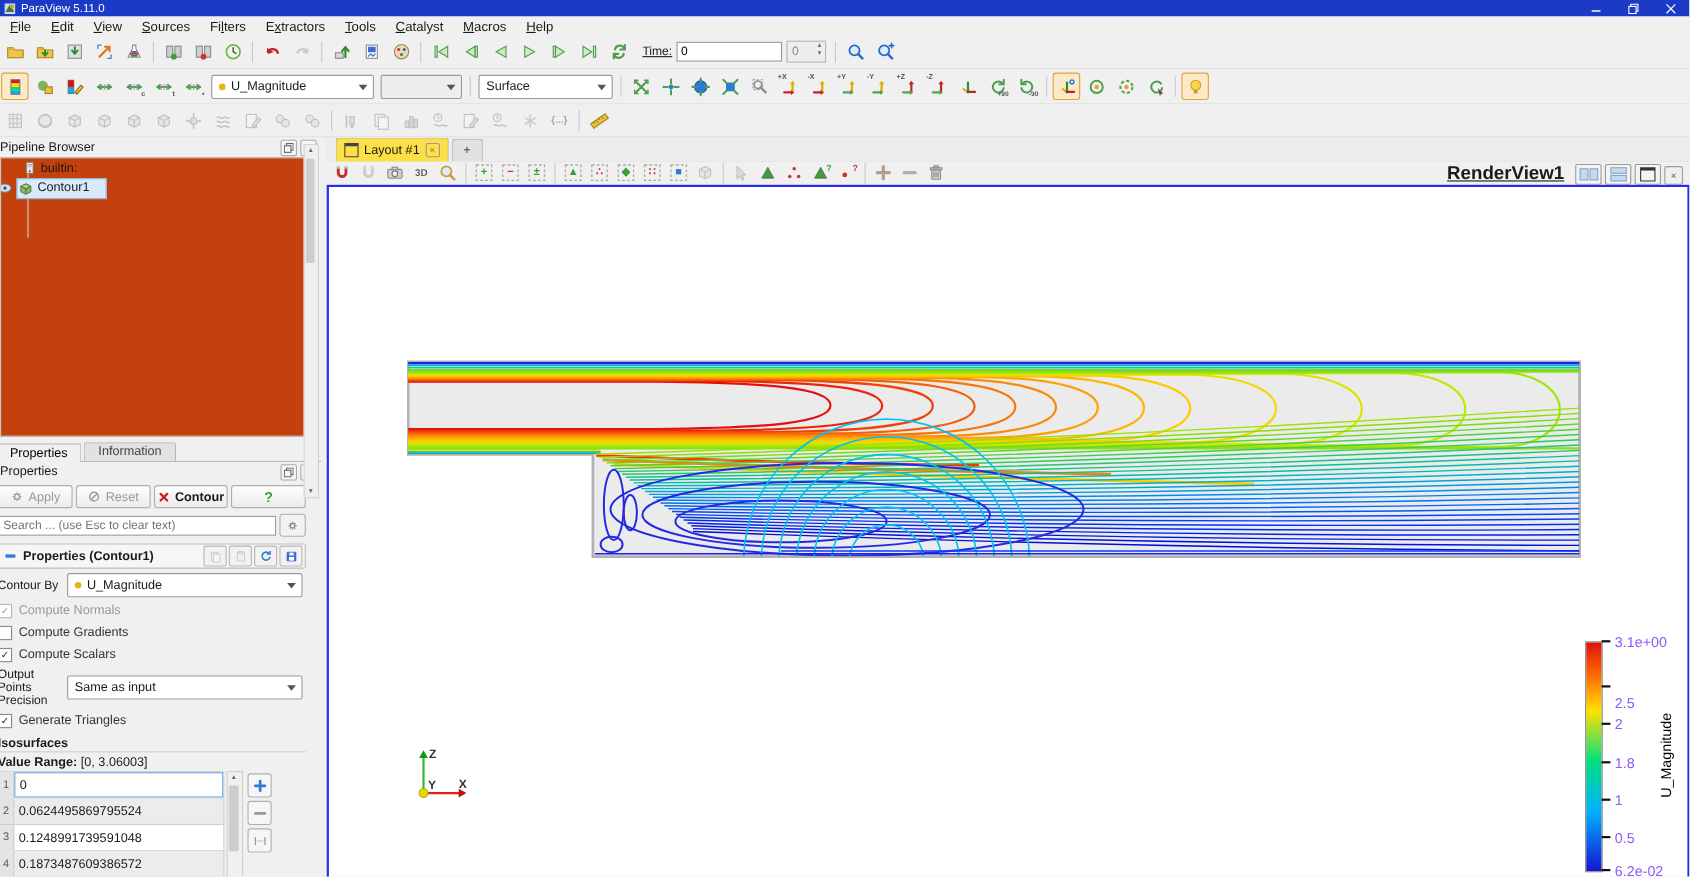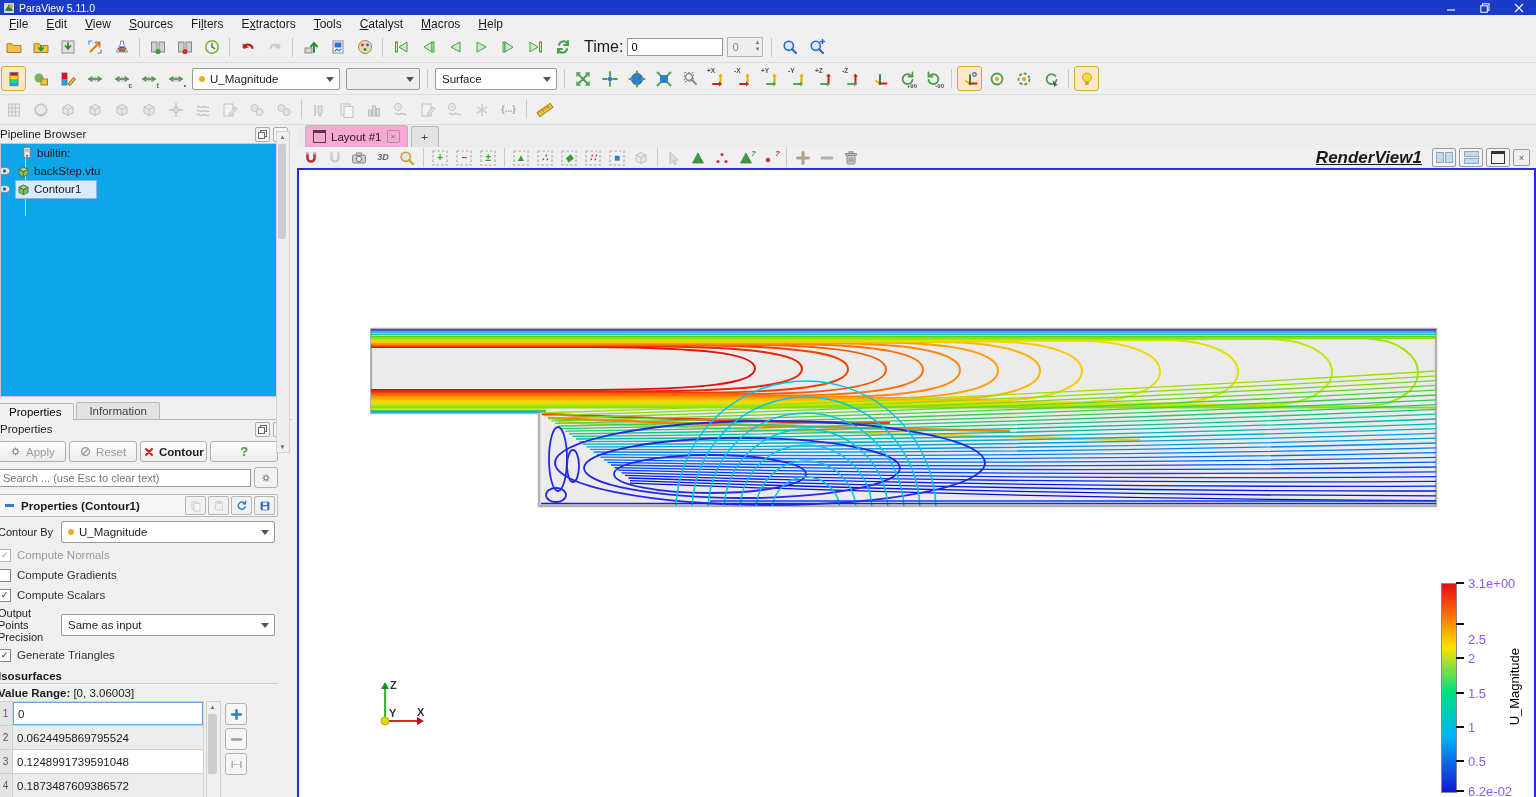--- a/index.html
+++ b/index.html
@@ -24,38 +24,38 @@
        position:relative;border:1px solid transparent;border-radius:3px;flex:0 0 auto;}
   .icn.on{background:#fde9c8;border-color:#e2a33c;}
   .icn.dim{opacity:.55;}
   .ov{position:absolute;font-weight:700;color:#555;line-height:1;pointer-events:none;}
   .ov.c10{font-size:10px;} .ov.c9{font-size:9px;color:#666;}
   .ov.tl{left:1px;top:1px;font-size:6.5px;}
   .ov.b{right:1px;bottom:1px;font-size:6px;}
   .ov.br{right:1px;bottom:1px;font-size:6.5px;}
   .ov.r{right:0;top:2px;font-size:8px;color:#777;}
   .sep{width:1px;height:19px;background:#c9c9c9;margin:0 4px;flex:0 0 auto;}
-  .tlabel{margin:0 4px 0 8px;font-size:16px;}
+  .tlabel{margin:0 4px 0 8px;font-size:11px;text-decoration:underline;}
   .tinput{width:88px;height:16px;border:1px solid #999;font-size:11px;padding:0 3px;font-family:"Liberation Sans",sans-serif;}
   .spin{width:30px;height:18px;border:1px solid #b5b5b5;background:#eee;color:#888;font-size:11px;
         display:inline-flex;align-items:center;margin-left:4px;position:relative;padding-left:4px;}
   .spin .arrows{position:absolute;right:2px;top:1px;font-size:6px;color:#777;line-height:1.1;}
   .dd{height:20px;border:1px solid #9a9a9a;background:#fff;border-radius:2px;display:inline-flex;
       align-items:center;padding:0 18px 0 6px;position:relative;margin:0 3px;font-size:11.5px;}
   .dd .car{position:absolute;right:5px;top:8px;width:0;height:0;border-left:4px solid transparent;
            border-right:4px solid transparent;border-top:5px solid #555;}
   .dd.disabled{background:#eee;color:#999;}
   .dd .dot{width:6px;height:6px;border-radius:50%;background:#e8b31a;margin-right:5px;}
   
   .leftcol{position:absolute;left:-4px;top:125px;width:296px;height:672px;background:#f0f0f0;}
   .dockhead{height:17px;display:flex;align-items:center;font-size:11.5px;padding-left:4px;background:#f0f0f0;position:relative;}
   .dockbtns{position:absolute;right:4px;top:2px;display:flex;gap:3px;}
   .dockbtn{width:13px;height:13px;border:1px solid #aaa;background:#f6f6f6;display:flex;align-items:center;justify-content:center;
            font-size:9px;color:#555;border-radius:2px;}
-  .pipelinebody{background:#0ea5e9;border:1px solid #c8c8c8;height:252px;margin:1px 4px 0 4px;position:relative;overflow:hidden;}
+  .pipelinebody{background:#c2410c;border:1px solid #c8c8c8;height:252px;margin:1px 4px 0 4px;position:relative;overflow:hidden;}
   .prow{height:18px;display:flex;align-items:center;position:relative;}
   .prow .eye{width:14px;display:flex;justify-content:flex-start;margin-left:-3px;}
   .prow .lbl{margin-left:3px;font-size:11.5px;white-space:nowrap;}
   .prow .sel{position:absolute;left:14px;top:0;height:17px;background:#d8eafc;border:1px solid #8ab4dc;z-index:0;}
   .prow>*{z-index:1;}
   .treeline{position:absolute;left:24px;top:14px;width:1px;height:58px;background:#d0d0d0;}
   
   .proptabs{display:flex;align-items:flex-end;height:19px;margin-top:3px;border-bottom:1px solid #b9b9b9;padding-left:0px;}
   .ptab{padding:2px 12px 2px 12px;font-size:11.5px;border:1px solid #b9b9b9;border-bottom:none;background:#e2e2e2;
         border-radius:2px 2px 0 0;margin-right:2px;color:#444;}
@@ -95,28 +95,28 @@
   .lscroll .thumb{position:absolute;left:1px;top:12px;width:9px;height:60px;background:#cdcdcd;border-radius:2px;}
   .sarrow{position:absolute;left:0;width:11px;text-align:center;font-size:6px;color:#666;}
   .listbtns{position:absolute;left:229px;top:2px;display:flex;flex-direction:column;gap:3px;}
   .lbtn{width:20px;height:20px;border:1px solid #b0b0b0;border-radius:3px;background:#f6f6f6;
         display:flex;align-items:center;justify-content:center;font-weight:700;}
   .pscroll{position:absolute;right:2px;top:352px;width:12px;height:320px;background:#efefef;border:1px solid #d2d2d2;}
   .pscroll .thumb{position:absolute;left:1px;top:12px;width:8px;height:95px;background:#cdcdcd;border-radius:2px;}
   
   .right{position:absolute;left:297px;top:125px;width:1239px;height:672px;}
   .tabbar{position:absolute;left:0;top:0;width:100%;height:22px;background:#ececec;border-bottom:1px solid #c9c9c9;display:flex;align-items:flex-end;}
-  .ltab{height:21px;background:#f9a8d4;border:1px solid #b9b9b9;border-bottom:none;border-radius:3px 3px 0 0;
+  .ltab{height:21px;background:#fde047;border:1px solid #b9b9b9;border-bottom:none;border-radius:3px 3px 0 0;
         display:flex;align-items:center;padding:0 7px;margin-left:8px;gap:5px;font-size:11.5px;}
   .ltab .wicon{width:11px;height:9px;border:1.5px solid #444;border-top-width:3px;}
   .ltab .tclose{width:11px;height:11px;border:1px solid #999;border-radius:2px;font-size:8px;color:#666;
                 display:flex;align-items:center;justify-content:center;}
   .plustab{height:20px;width:26px;background:#e2e2e2;border:1px solid #b9b9b9;border-bottom:none;border-radius:3px 3px 0 0;
            margin-left:3px;display:flex;align-items:center;justify-content:center;color:#444;}
-  .viewbar{position:absolute;left:0;top:22px;width:100%;height:21px;background:#f0f0f0;display:flex;align-items:center;font-style:italic;}
+  .viewbar{position:absolute;left:0;top:22px;width:100%;height:21px;background:#f0f0f0;display:flex;align-items:flex-end;}
   .viewbar .icn{width:20px;height:20px;}
   .rvlabel{margin-left:auto;font-weight:700;text-decoration:underline;font-size:17px;margin-right:10px;}
   .vbtn{width:22px;height:17px;border:1px solid #9a9a9a;border-radius:2px;background:#f4f4f4;margin-right:3px;
         display:flex;align-items:center;justify-content:center;}
   .vbtn .ph{display:flex;gap:1px;} .vbtn .p{width:6px;height:9px;background:#c6d9ef;border:1px solid #8aa8c8;}
   .vbtn .pv{width:13px;height:4px;background:#c6d9ef;border:1px solid #8aa8c8;}
   .vbtn.max .m{width:12px;height:9px;border:1.5px solid #333;border-top-width:3px;}
   .vclose{width:15px;height:15px;border:1px solid #9a9a9a;border-radius:2px;font-size:9px;color:#555;
           display:flex;align-items:center;justify-content:center;margin-right:6px;}
   .viewport{position:absolute;left:0;top:43px;width:1235px;height:629px;background:#fff;border:2px solid #2a2aee;position:relative;}
@@ -703,37 +703,20 @@
             </span>
             <span style="width:8px"></span>
             <span style="display:inline-flex">
               <svg width="14" height="14" viewBox="0 0 18 18">
                 <rect x="5" y="2" width="8" height="13" fill="#e8e8e8" stroke="#777"></rect>
                 <path d="M6.5 4.5h5M6.5 6.5h5" stroke="#999"></path>
                 <circle cx="9" cy="12.5" r="1.2" fill="#555"></circle>
               </svg>
             </span>
             <span class="lbl">builtin:</span>
-          </div>
-          <div class="prow">
-            <span class="eye">
-              <svg width="13" height="10" viewBox="0 0 14 10">
-                <ellipse cx="7" cy="5" rx="6" ry="4" fill="#dfe7f0" stroke="#6a7f95"></ellipse>
-                <circle cx="7" cy="5" r="1.8" fill="#4a5f75"></circle>
-              </svg>
-            </span>
-            <span style="width:4px"></span>
-            <span style="display:inline-flex">
-              <svg width="15" height="15" viewBox="0 0 18 18">
-                <path d="M3.5 6.5L9 3.8l5.5 2.7v6L9 15.2l-5.5-2.7z" fill="#86b868" stroke="#4a7a34"></path>
-                <path d="M3.5 6.5L9 3.8l5.5 2.7L9 9.2z" fill="#a8cf8e" stroke="#4a7a34"></path>
-                <path d="M9 9.2v6M3.5 6.5L9 9.2l5.5-2.7" fill="none" stroke="#4a7a34"></path>
-              </svg>
-            </span>
-            <span class="lbl">backStep.vtu</span>
           </div>
           <div class="prow">
             <span class="sel" style="width:80px"></span>
             <span class="eye">
               <svg width="13" height="10" viewBox="0 0 14 10">
                 <ellipse cx="7" cy="5" rx="6" ry="4" fill="#dfe7f0" stroke="#6a7f95"></ellipse>
                 <circle cx="7" cy="5" r="1.8" fill="#4a5f75"></circle>
               </svg>
             </span>
             <span style="width:4px"></span>
@@ -1186,21 +1169,21 @@
       <div class="legend">
         <div class="lbar"></div>
         <div id="legendlabels">
             <span class="ltick" style="top:-1px"></span>
             <span class="llab" style="top:0px">3.1e+00</span>
             <span class="ltick" style="top:40px"></span>
             <span class="llab" style="top:56px">2.5</span>
             <span class="ltick" style="top:74px"></span>
             <span class="llab" style="top:75px">2</span>
             <span class="ltick" style="top:109px"></span>
-            <span class="llab" style="top:110px">1.5</span>
+            <span class="llab" style="top:110px">1.8</span>
             <span class="ltick" style="top:143px"></span>
             <span class="llab" style="top:144px">1</span>
             <span class="ltick" style="top:177px"></span>
             <span class="llab" style="top:178px">0.5</span>
             <span class="ltick" style="top:207px"></span>
             <span class="llab" style="top:208px">6.2e-02</span>
           </div>
         <div class="ltitle">
             <span>U_Magnitude</span>
           </div>

